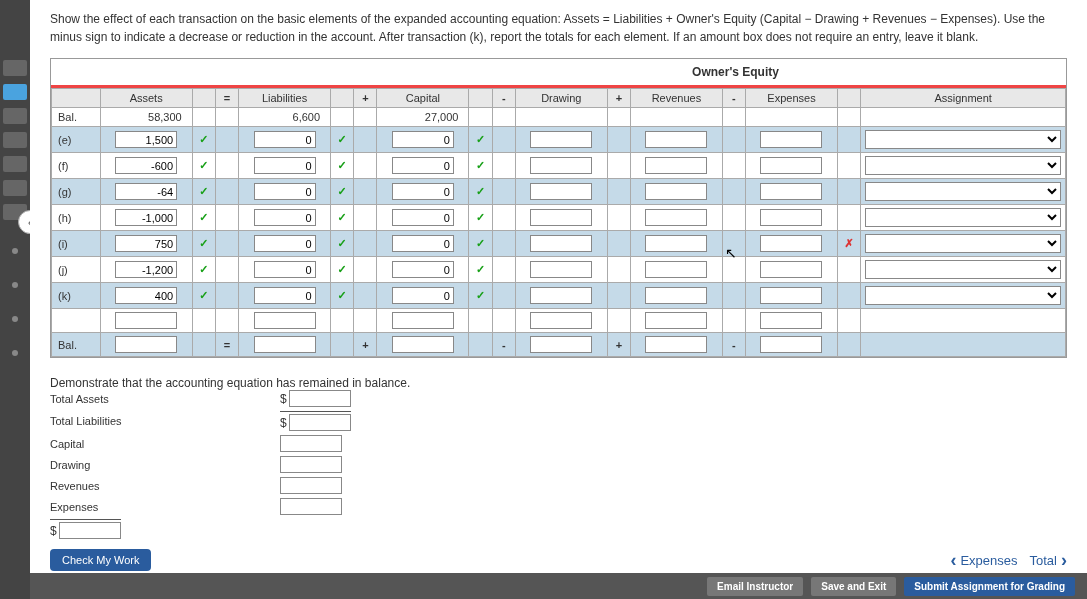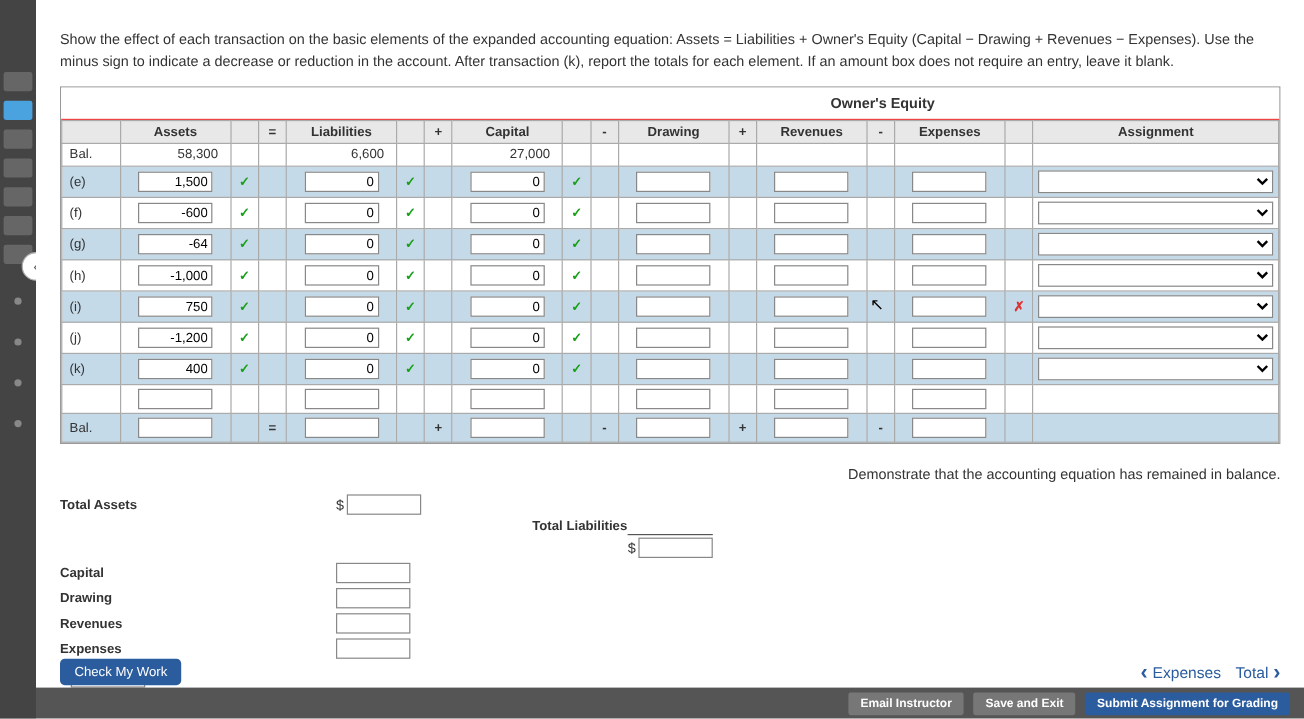--- a/index.html
+++ b/index.html
@@ -51,57 +51,57 @@
       border-radius: 50%;
       display: flex;
       align-items: center;
       justify-content: center;
       font-size: 14px;
       color: #666;
       cursor: pointer;
     }
     .main-content {
       flex: 1;
-      padding: 24px 20px 0 20px;
+      padding: 10px 20px 0 20px;
       background: #fff;
       height: 599px;
       overflow: hidden;
       position: relative;
     }
     .instructions {
       font-size: 12px;
       color: #333;
       line-height: 1.5;
       margin-bottom: 12px;
     }
     .table-container {
       border: 1px solid #999;
     }
     .equity-header {
       text-align: center;
       font-weight: bold;
       padding: 6px;
-      border-bottom: 1px solid #ef4444;
+      border-bottom: 3px solid #ef4444;
       background: #fff;
       padding-left: 360px;
     }
     table {
       border-collapse: collapse;
       width: 100%;
     }
     th, td {
       border: 1px solid #aaa;
       padding: 3px 4px;
       font-size: 11px;
       text-align: center;
       vertical-align: middle;
     }
     th {
       background: #e8e8e8;
-      font-weight: bold;
+      font-weight: normal;
     }
     tbody tr:nth-child(even) {
       background: #c5dae8;
     }
     tbody tr:nth-child(odd) {
       background: #fff;
     }
     .op-col { width: 18px; font-weight: bold; }
     .label-col { width: 38px; text-align: left; padding-left: 6px; }
     .num-col { width: 72px; }
@@ -133,32 +133,29 @@
     }
     .static-num {
       text-align: right;
       padding-right: 10px;
     }
     .balance-section {
       margin-top: 18px;
       font-size: 12px;
     }
     .balance-section p {
-      margin-bottom: 10px;
-      text-align: right;
     }
     .balance-row {
       display: flex;
       align-items: center;
       margin-bottom: 4px;
     }
     .balance-label {
       width: 230px;
       font-size: 11px;
-      font-weight: bold;
     }
     .balance-input-wrap {
       display: flex;
       align-items: center;
       gap: 2px;
     }
     .balance-input {
       width: 55px;
       height: 15px;
       border: 1px solid #888;
@@ -214,21 +211,21 @@
       border: none;
       padding: 4px 10px;
       font-size: 10px;
       border-radius: 2px;
       cursor: pointer;
       font-weight: bold;
     }
     .footer-btn.primary {
       background: #2a5c9e;
     }
-    .underline-row { border-top: 1px solid #555; flex-direction: column; }
+    .underline-row { border-top: 1px solid #555; }
     .cursor {
       position: absolute;
       left: 695px;
       top: 245px;
       font-size: 14px;
       color: #000;
       pointer-events:none;
     }
   </style>
 </head>

